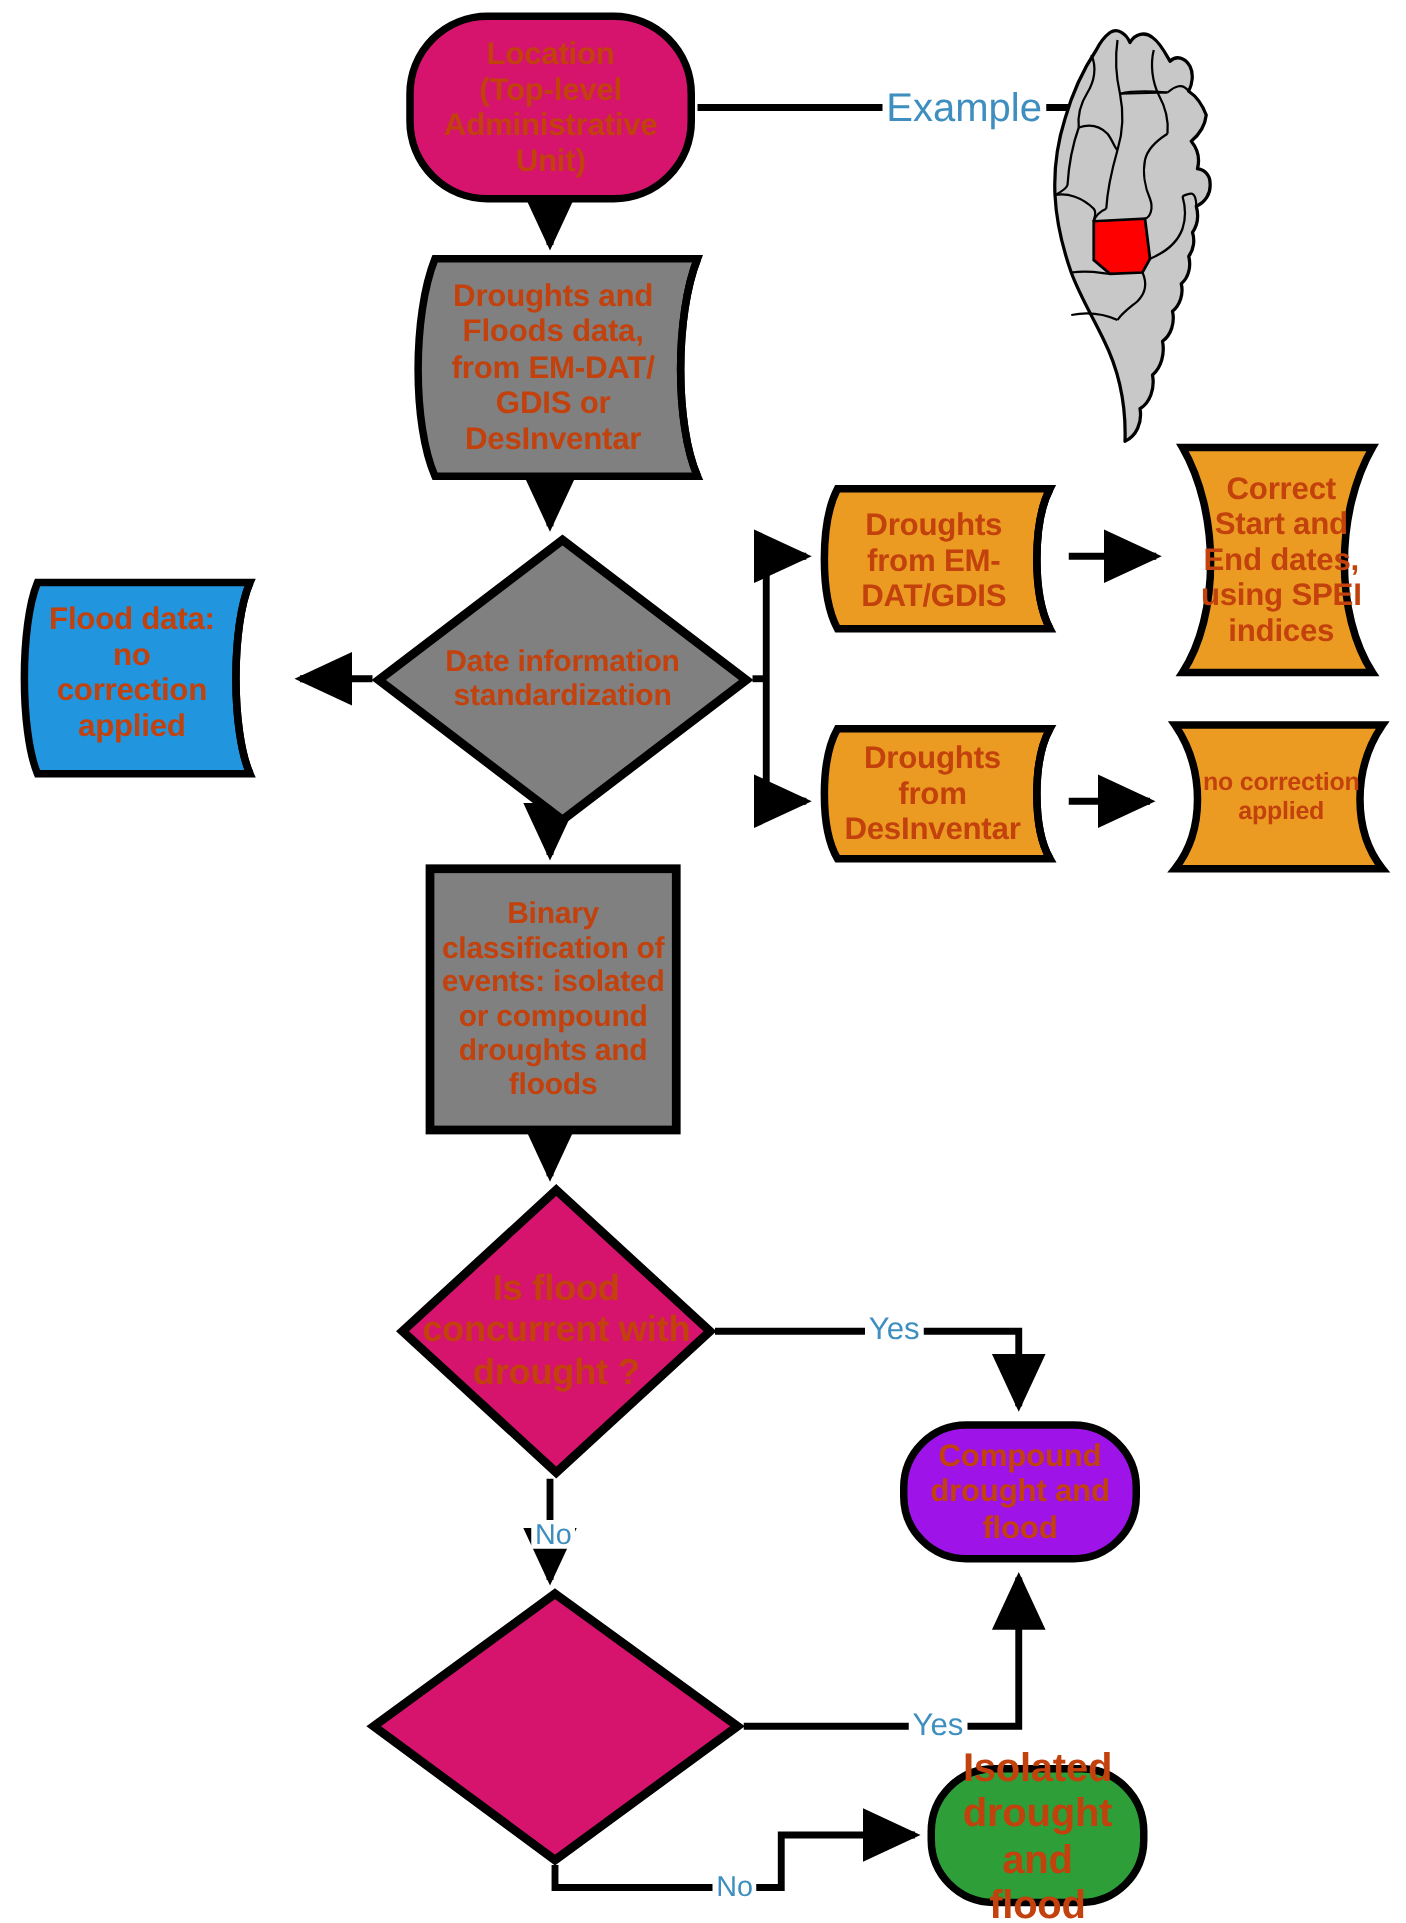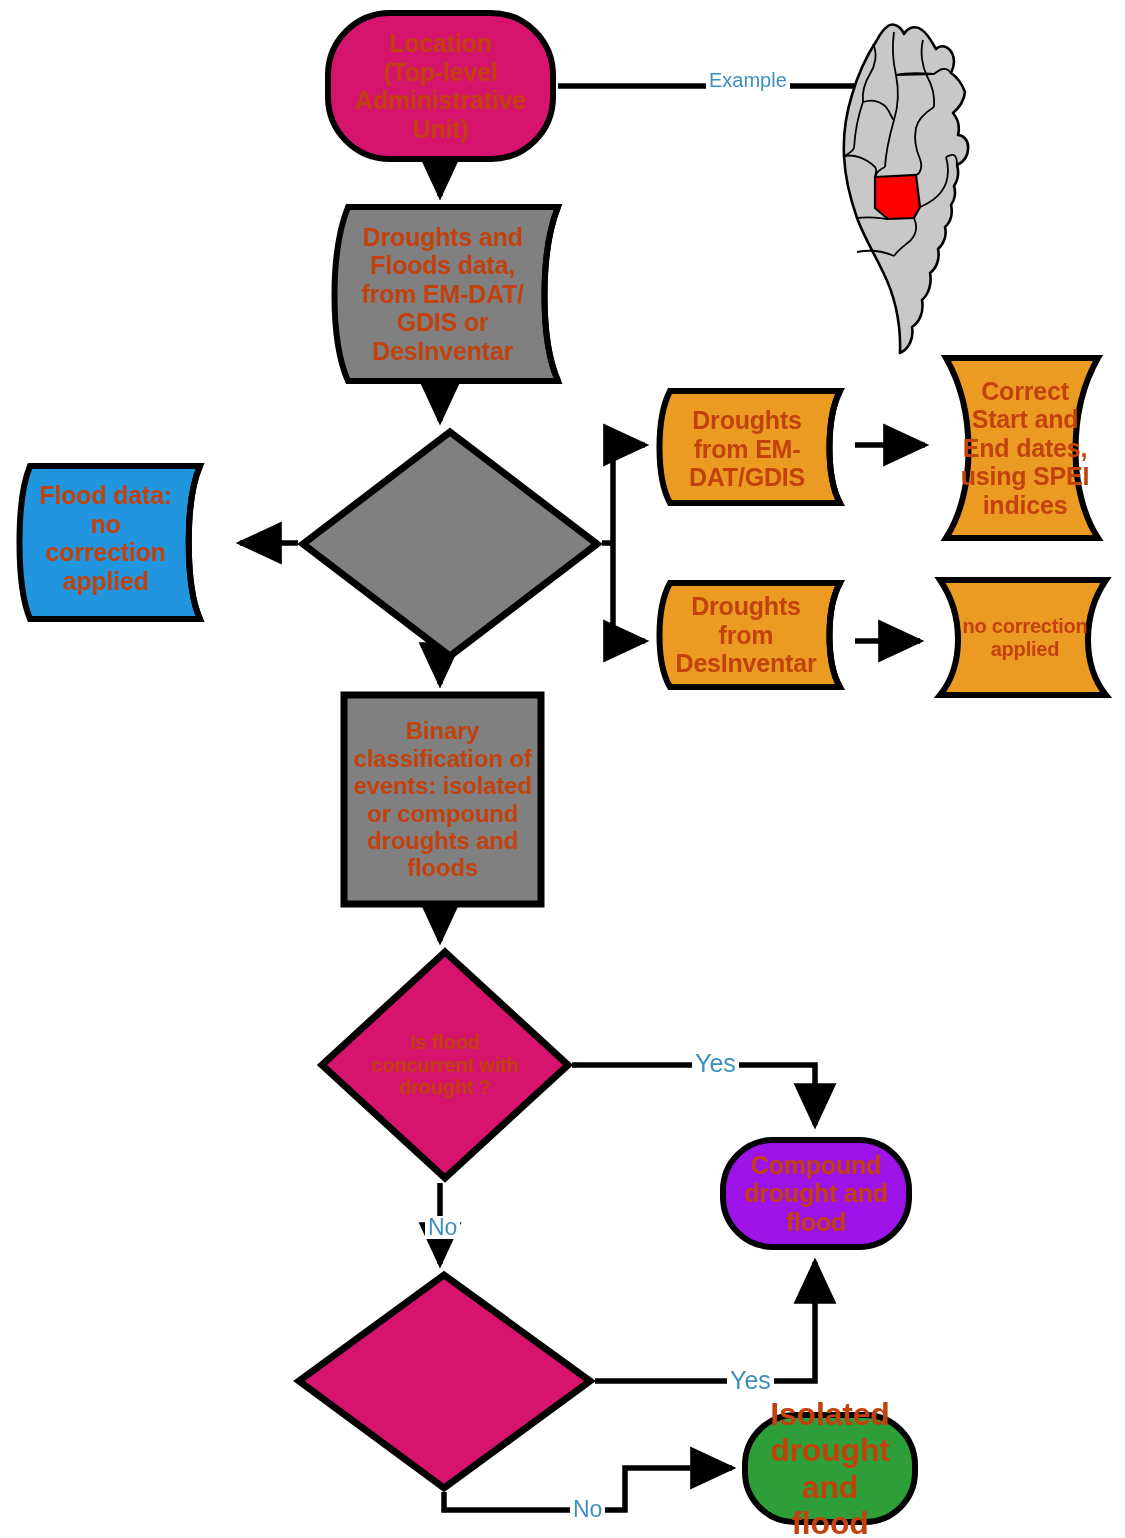--- a/index.html
+++ b/index.html
@@ -182,20 +182,22 @@
   <div class="node-label" style="left:325px; top:10px; width:231px; height:152px; font-size:25px;">Location
 (Top-level
 Administrative Unit)</div>
 
   <div class="node-label" style="left:330px; top:204px; width:225px; height:180px; font-size:25px;">Droughts and
 Floods data,
 from EM-DAT/
 GDIS or
 DesInventar</div>
 
+  <div class="node-label" style="left:300px; top:429px; width:300px; height:228px; font-size:24px;">Date information
+standardization</div>
 
   <div class="node-label" style="left:13px; top:462px; width:185px; height:152px; font-size:25px;">Flood data:
 no
 correction
 applied</div>
 
   <div class="node-label" style="left:658px; top:387px; width:178px; height:124px; font-size:25px;">Droughts
 from EM-
 DAT/GDIS</div>
 
@@ -212,34 +214,34 @@
   <div class="node-label" style="left:952px; top:575px; width:146px; height:125px; font-size:20px;">no correction
 applied</div>
 
   <div class="node-label" style="left:341px; top:692px; width:203px; height:215px; font-size:24px;text-align:center;">Binary
 classification of
 events: isolated
 or compound
 droughts and
 floods</div>
 
-  <div class="node-label" style="left:320px; top:949px; width:250px; height:232px; font-size:20px;">Is flood
+  <div class="node-label" style="left:320px; top:949px; width:250px; height:232px; font-size:29px;">Is flood
 concurrent with
 drought ?</div>
 
   <div class="node-label" style="left:720px; top:1137px; width:192px; height:113px; font-size:25px;">Compound
 drought and
 flood</div>
 
 
   <div class="node-label" style="left:742px; top:1412px; width:176px; height:113px; font-size:32px;">Isolated
 drought and
 flood</div>
 
-  <div class="edge-label" style="left:706px; top:70px; font-size:20px;">Example</div>
+  <div class="edge-label" style="left:706px; top:70px; font-size:32px;">Example</div>
 
   <div class="edge-label" style="left:692px; top:1051px; font-size:25px;">Yes</div>
 
   <div class="edge-label" style="left:425px; top:1216px; font-size:23px;">No</div>
 
   <div class="edge-label" style="left:727px; top:1368px; font-size:25px;">Yes</div>
 
   <div class="edge-label" style="left:570px; top:1498px; font-size:23px;">No</div>
 
 </div>

